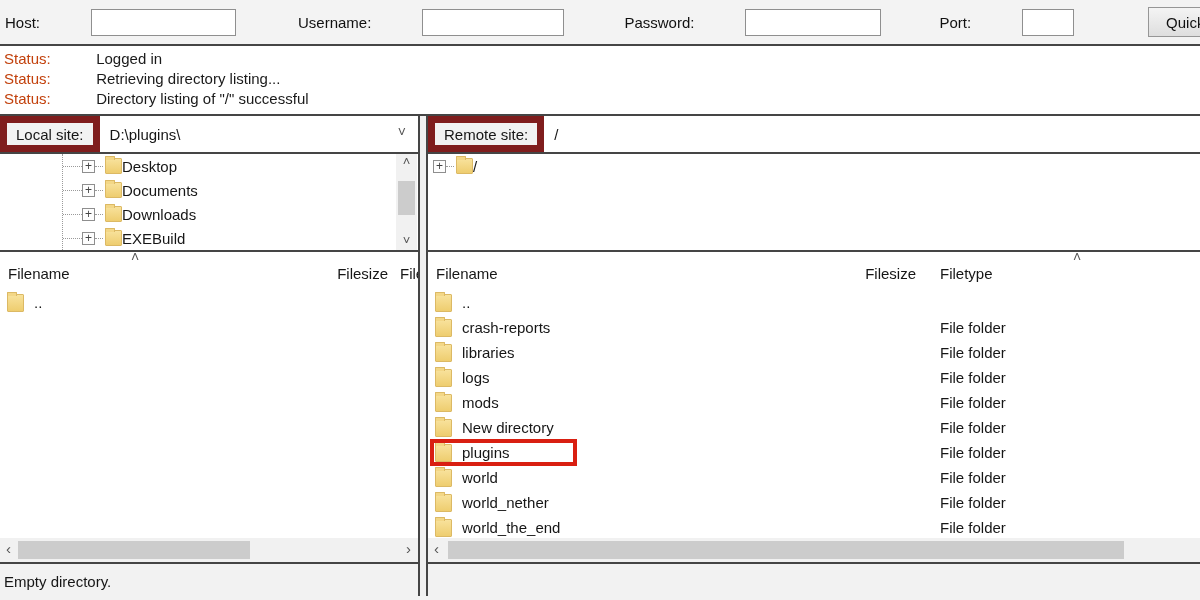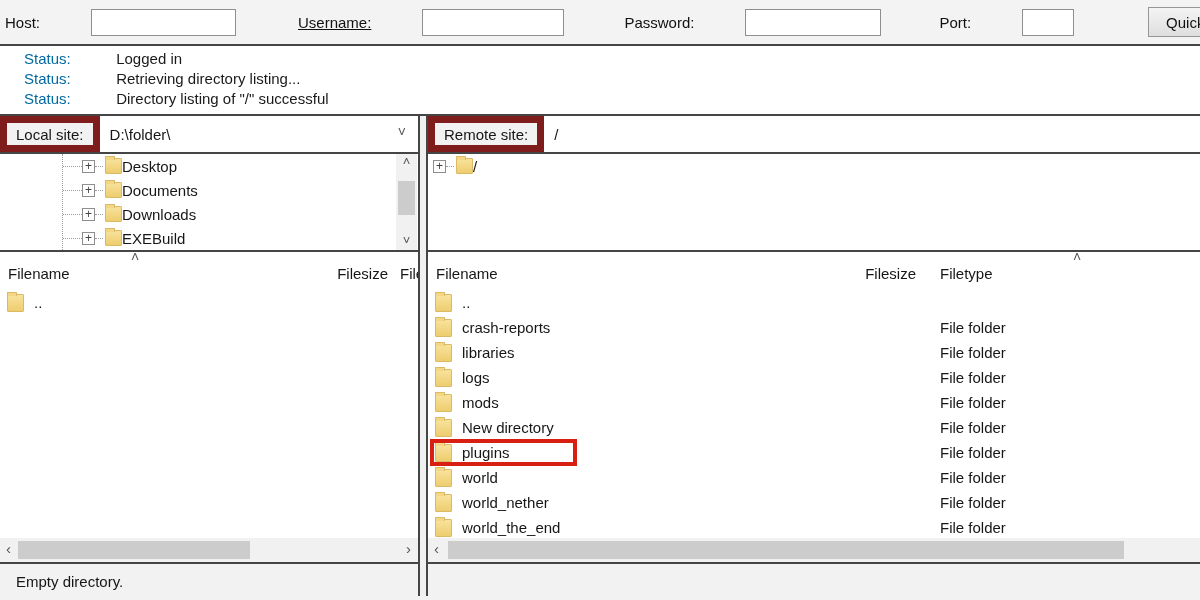--- a/index.html
+++ b/index.html
@@ -11,32 +11,32 @@
   .qcbar { position:absolute; left:0; top:0; width:1200px; height:46px;
            background:#f3f3f3; border-bottom:2px solid #454545;
            display:flex; align-items:center; padding-left:5px;gap:44px; }
   .qcbar label { color:#111; }
   .qcbar input { height:27px; border:1px solid #8f8f8f; background:#fff;
                  margin-left:7px; font-size:15px; padding:0 4px; outline:none; }
   .in-host { width:145px; }
   .in-user { width:142px; }
   .in-pass { width:136px; }
   .in-port { width:52px; }
-  .ml18 { margin-left:18px;text-decoration:underline; } .ml16 { margin-left:16px; } .ml14 { margin-left:14px; }
+  .ml18 { margin-left:18px; } .ml16 { margin-left:16px; } .ml14 { margin-left:14px; }
   .qc-btn { margin-left:30px; height:30px; padding:0 17px; font-size:15px; color:#111;
             background:linear-gradient(#f4f4f4,#dedede); border:1px solid #969696; cursor:pointer; }
   .qc-drop { margin-left:2px; height:30px; width:24px; background:linear-gradient(#f4f4f4,#dedede);
              border:1px solid #969696; display:flex; align-items:center; justify-content:center;
              font-size:9px; color:#333; cursor:pointer; }
 
   
   .statuslog { position:absolute; left:0; top:46px; width:1200px; height:70px;
                background:#fff; border-bottom:2px solid #454545; padding:3px 0 0 4px; }
   .logrow { height:20px; line-height:20px; white-space:nowrap; }
-  .logrow .lbl { display:inline-block; width:88px; color:#0369a1;margin-left:20px; }
+  .logrow .lbl { display:inline-block; width:88px; color:#c2410c; }
   .logrow .msg { color:#1a1a1a; }
 
   
   .sites { position:absolute; left:0; top:116px; width:1200px; height:38px;
            background:#fff; border-bottom:2px solid #454545; }
   .site-half { position:absolute; top:0; height:36px; display:flex; align-items:stretch; }
   .site-left  { left:0; width:418px; }
   .site-right { left:428px; width:868px; }
   .site-lbl { background:#f2f2f2; border:7px solid #7f1d1d; display:flex; align-items:center;
               padding:0 9px; white-space:nowrap; }
@@ -98,21 +98,21 @@
   .hbtn { position:absolute; top:0; width:17px; height:24px; text-align:center;
           font-size:15px; line-height:22px; color:#555; cursor:pointer; }
   .hbtn.left { left:0; } .hbtn.right { right:1px; }
   .hthumb { position:absolute; top:3px; height:18px; background:#cccccc; cursor:pointer; }
   .hthumb-left { left:18px; width:232px; }
   .hthumb-right { left:20px; width:676px; }
 
   
   .statusbar { position:absolute; left:0; top:562px; width:1200px; height:38px;
                background:#f2f2f2; border-top:2px solid #454545; }
-  .sb-left { position:absolute; left:16px; top:9px; }
+  .sb-left { position:absolute; left:4px; top:9px; }
   .sb-right { position:absolute; left:434px; top:9px; }
 
   
   .vdivider { position:absolute; left:418px; top:116px; width:10px; height:480px;
               background:#f0f0f0; border-left:2px solid #454545; border-right:2px solid #454545;
               z-index:10; cursor:col-resize; }
 </style>
 </head>
 <body>
 
@@ -145,21 +145,21 @@
     <div class="logrow">
       <span class="lbl">Status:</span>
       <span class="msg">Directory listing of "/" successful</span>
     </div>
   </div>
 
   <div class="sites">
     <div class="site-half site-left">
       <div class="site-lbl">Local site:</div>
       <div class="site-combo">
-        <span>D:\folder\</span>
+        <span>D:\plugins\</span>
         <span class="combo-chevron">˅</span>
       </div>
     </div>
     <div class="site-half site-right">
       <div class="site-lbl">Remote site:</div>
       <div class="site-combo">
         <span>/</span>
       </div>
     </div>
   </div>

